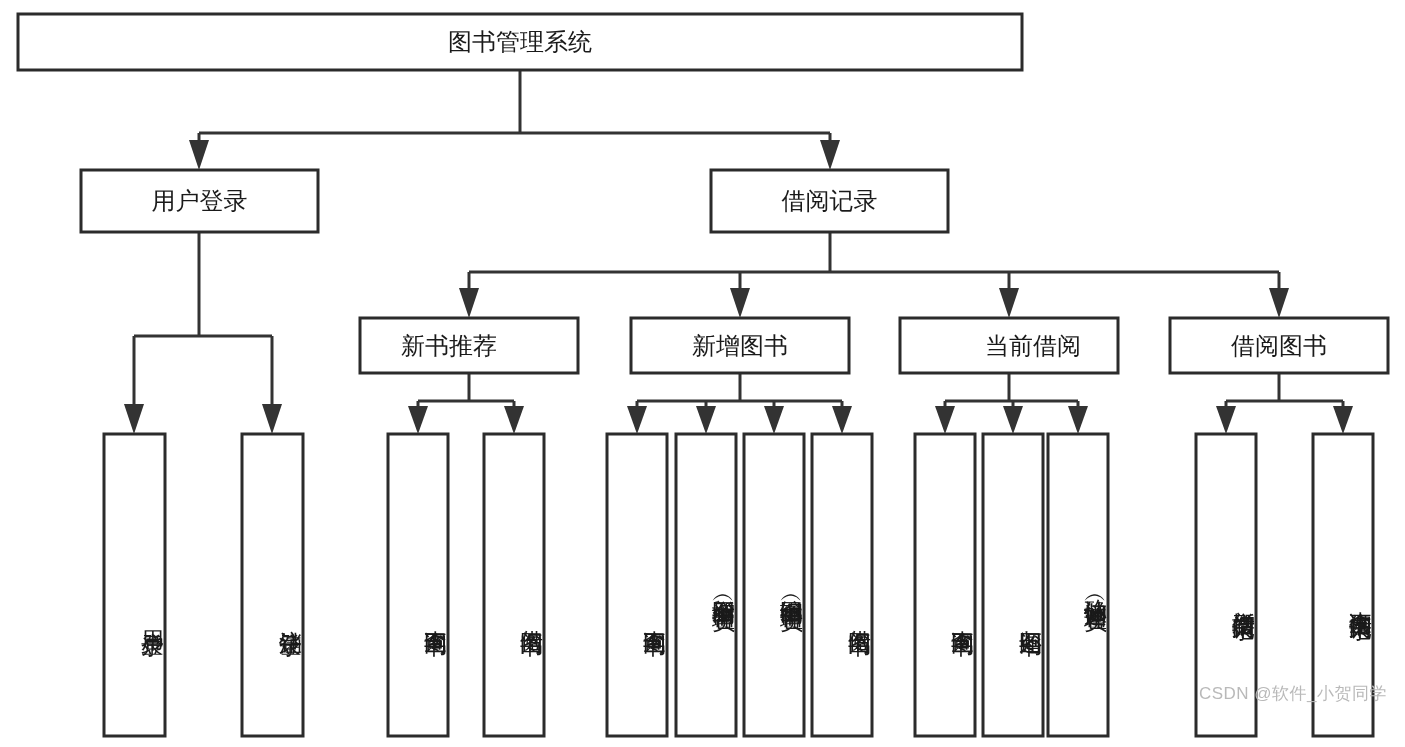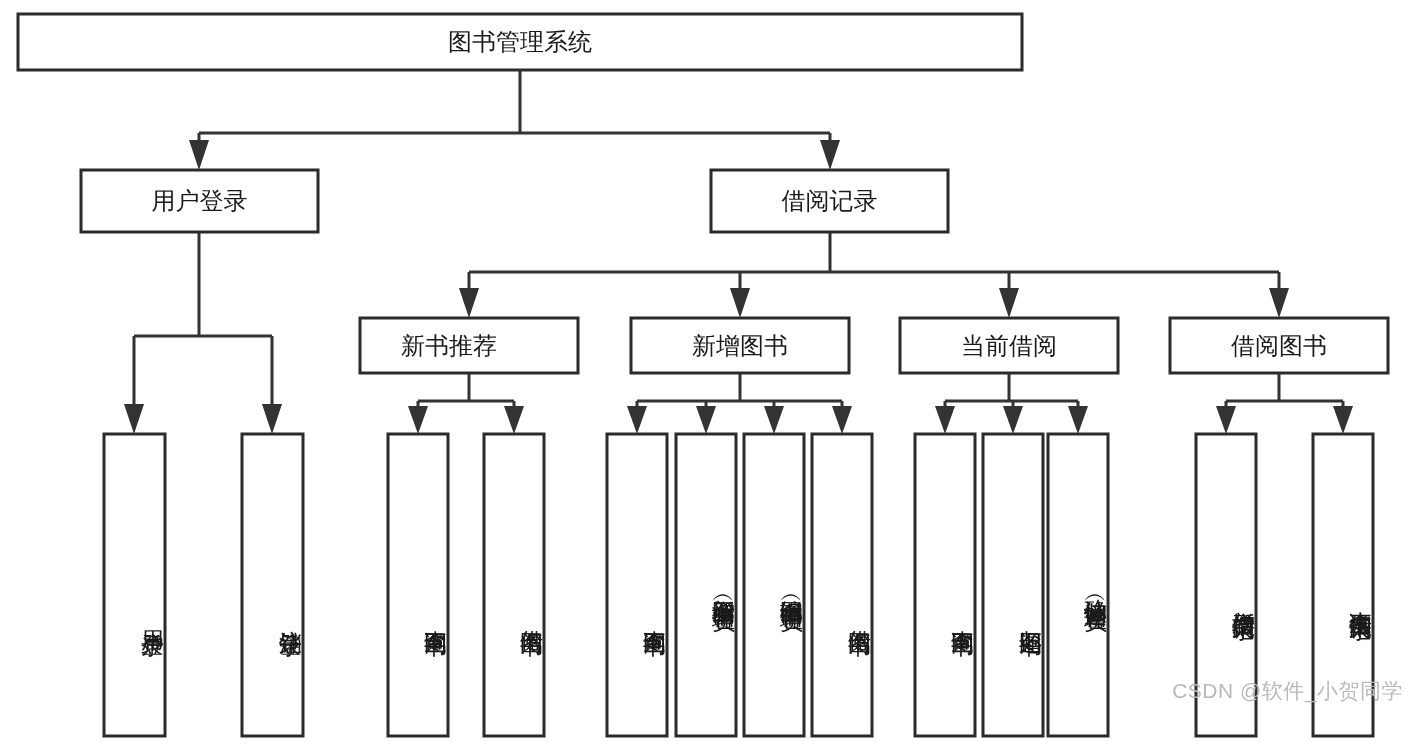--- a/index.html
+++ b/index.html
@@ -62,24 +62,24 @@
     align-items: center;
     justify-content: center;
     font-family: "Liberation Sans", "DejaVu Sans", sans-serif;
     font-size: 24px;
     color: #1a1a1a;
     white-space: nowrap;
     pointer-events: none;
   }
   .watermark {
     position: absolute;
-    right: 2px;
+    right: 18px;
     bottom: 6px;
     font-family: "Liberation Sans", "DejaVu Sans", sans-serif;
-    font-size: 21px;
+    font-size: 17px;
     color: #b9b9b9;
     white-space: nowrap;
     letter-spacing: 0.5px;
   }
 </style>
 </head>
 <body>
 
 <div id="diagram-root">
 
@@ -191,21 +191,21 @@
     <rect class="node-rect" x="1313" y="434" width="60" height="302"></rect>
   </svg>
 
   <div class="hlabel-wrap" style="left:18px; top:14px; width:1004px; height:56px;">图书管理系统</div>
 
   <div class="hlabel-wrap" style="left:81px; top:170px; width:237px; height:62px;">用户登录</div>
   <div class="hlabel-wrap" style="left:711px; top:170px; width:237px; height:62px;">借阅记录</div>
 
   <div class="hlabel-wrap" style="left:340px; top:318px; width:218px; height:55px;">新书推荐</div>
   <div class="hlabel-wrap" style="left:631px; top:318px; width:218px; height:55px;">新增图书</div>
-  <div class="hlabel-wrap" style="left:900px; top:318px; width:218px; height:55px;">当前借阅</div>
+  <div class="hlabel-wrap" style="left:900px; top:318px; width:218px; height:55px;padding-left:24px;">当前借阅</div>
   <div class="hlabel-wrap" style="left:1170px; top:318px; width:218px; height:55px;">借阅图书</div>
 
   <div class="vlabel-wrap" style="left:104px; top:505px; width:61px; height:220px;">用户登录</div>
   <div class="vlabel-wrap" style="left:242px; top:505px; width:61px; height:220px;">注销登录</div>
 
   <div class="vlabel-wrap" style="left:388px; top:505px; width:60px; height:220px;">查询图书</div>
   <div class="vlabel-wrap" style="left:484px; top:505px; width:60px; height:220px;">借阅图书</div>
 
   <div class="vlabel-wrap" style="left:607px; top:505px; width:60px; height:220px;">查询图书</div>
   <div class="vlabel-wrap" style="left:676px; top:443px; width:60px; height:290px;">新增图书（管理员）</div>

